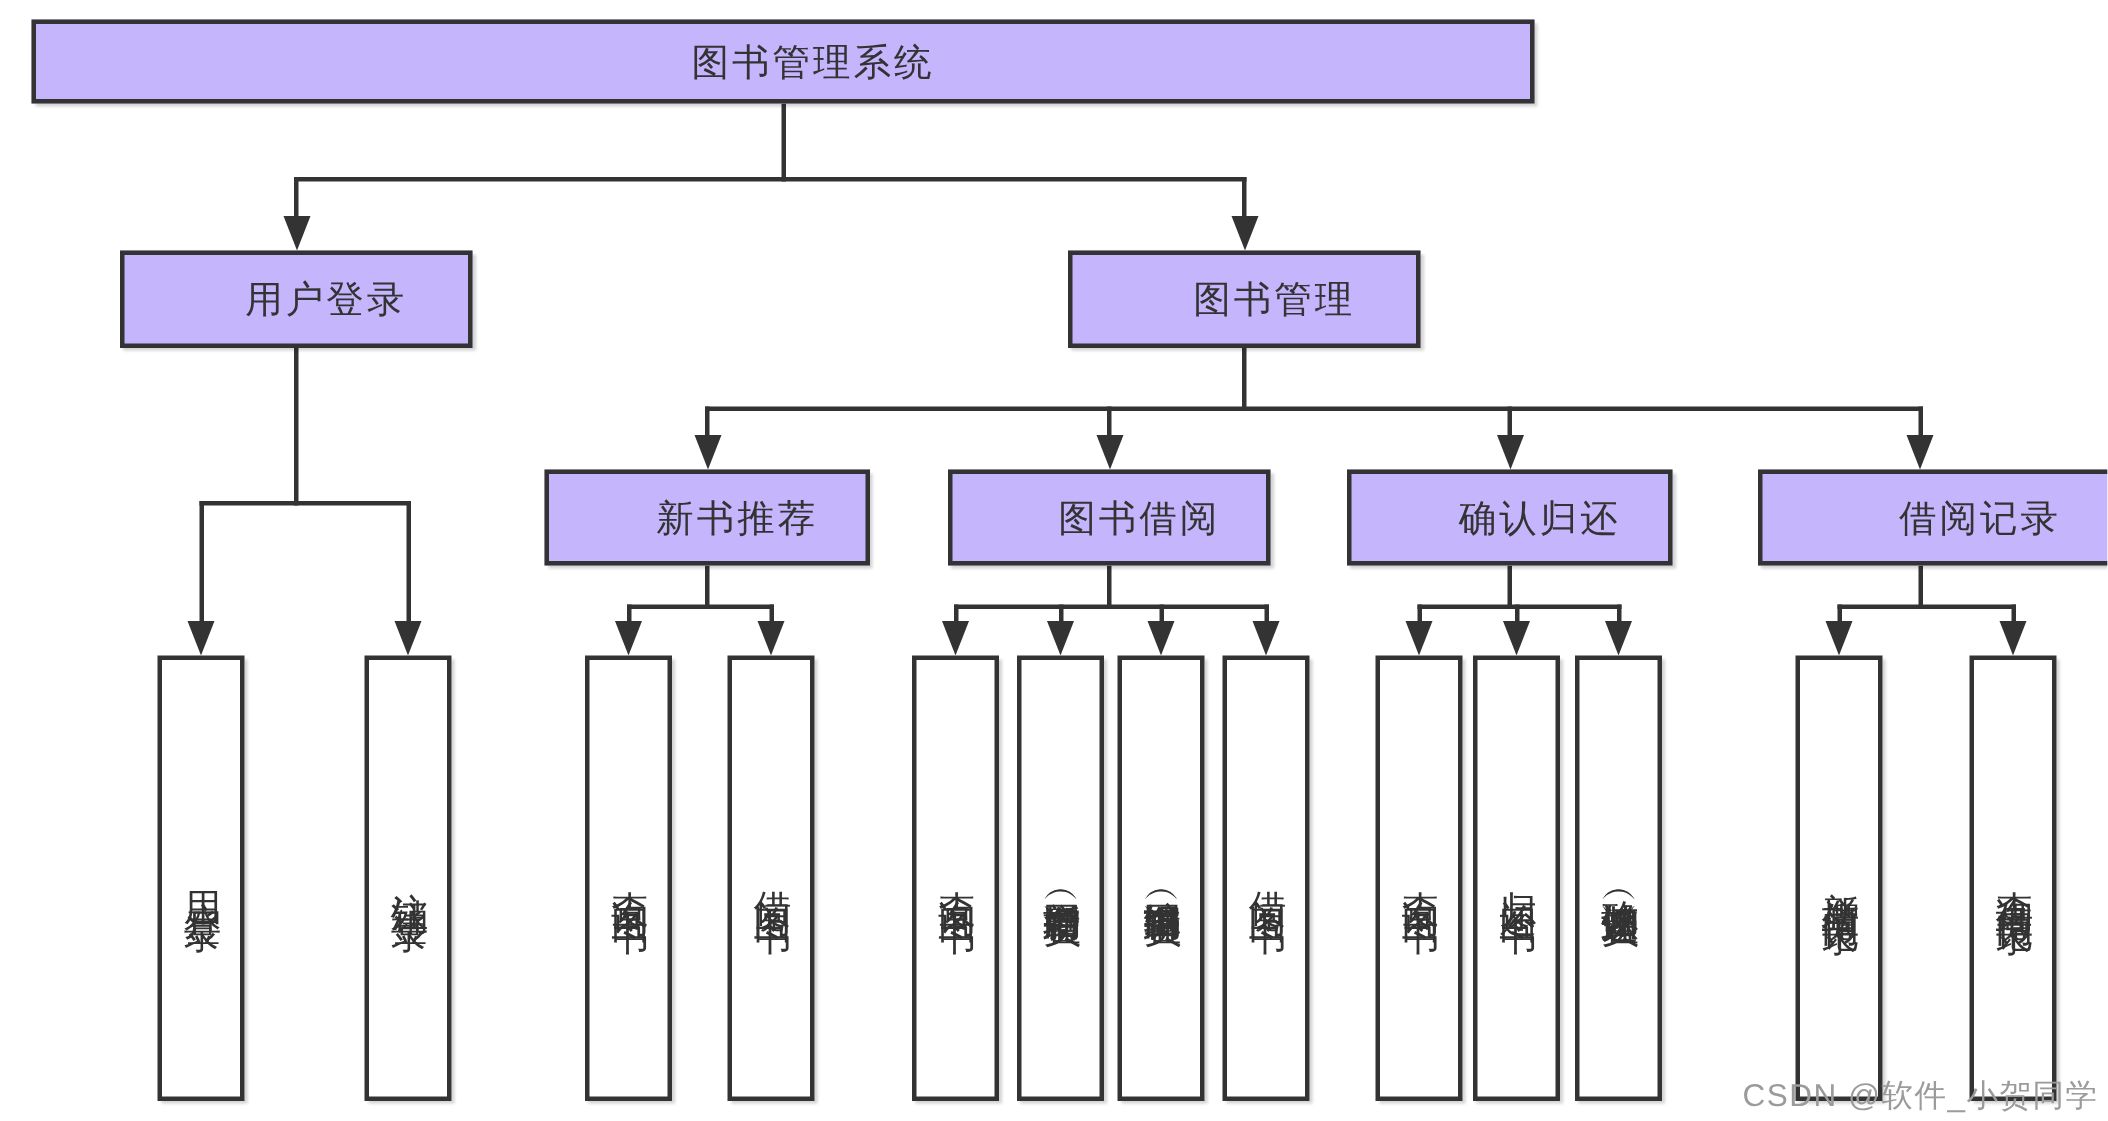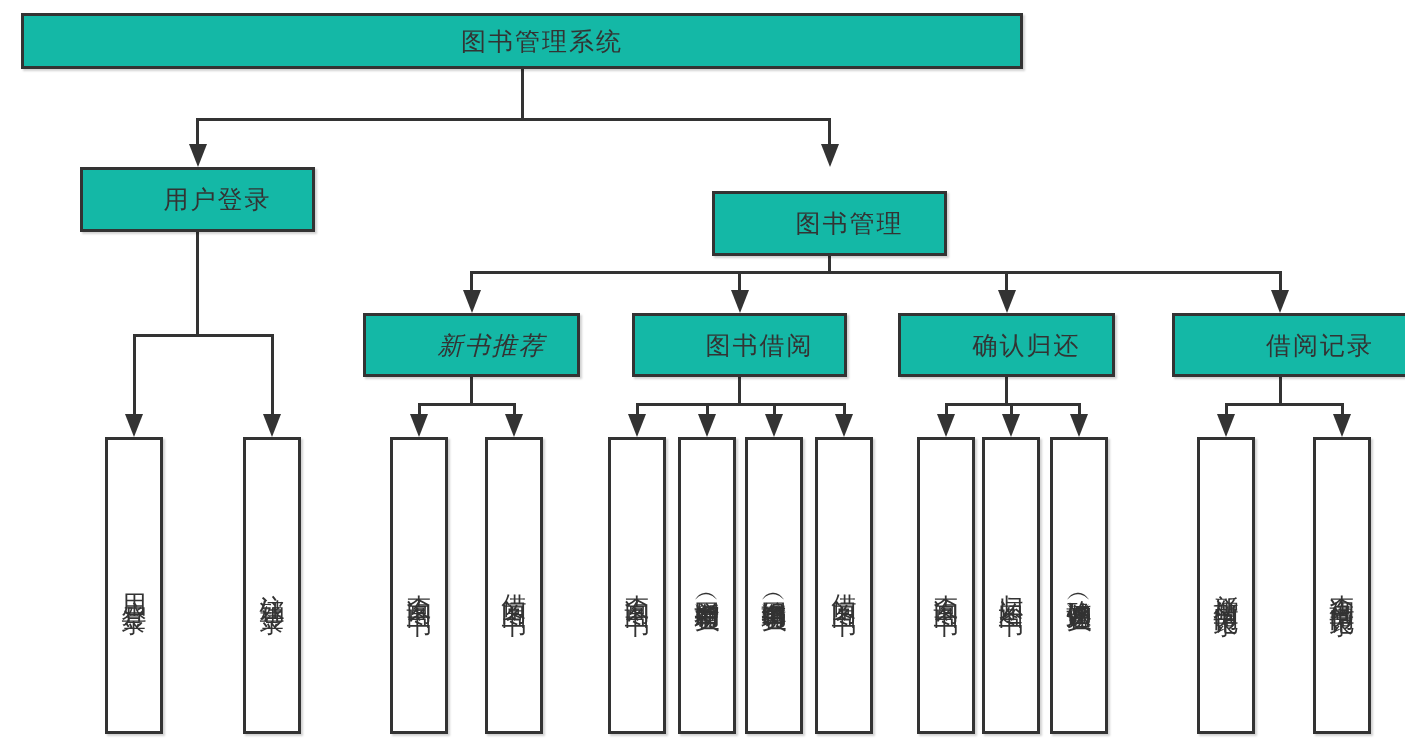--- a/index.html
+++ b/index.html
@@ -6,21 +6,21 @@
   body { font-family: "Liberation Sans", "DejaVu Sans", sans-serif; }
   #canvas {
     position: relative;
     width: 1405px;
     height: 747px;
     background: #ffffff;
     overflow: hidden;
   }
   .box {
     position: absolute;
-    background: #14b8a6;
+    background: #c4b5fd;
     border: 3px solid #333333;
     box-shadow: 2px 2px 2px rgba(0,0,0,0.18);
     display: flex;
     align-items: center;
     justify-content: center;
     color: #333333;
     font-size: 25px;
     letter-spacing: 2px;
     box-sizing: border-box;
     z-index: 2;
@@ -77,23 +77,23 @@
   }
 </style>
 </head>
 <body>
 
 <div id="canvas">
 
   <div class="box" style="left:21px; top:13px; width:1002px; height:56px;">图书管理系统</div>
 
   <div class="box" style="left:80px; top:167px; width:235px; height:65px;">用户登录</div>
-  <div class="box" style="left:712px; top:167px; width:235px; height:65px;margin-top:24px;">图书管理</div>
+  <div class="box" style="left:712px; top:167px; width:235px; height:65px;">图书管理</div>
 
-  <div class="box" style="left:363px; top:313px; width:217px; height:64px;font-style:italic;">新书推荐</div>
+  <div class="box" style="left:363px; top:313px; width:217px; height:64px;">新书推荐</div>
   <div class="box" style="left:632px; top:313px; width:215px; height:64px;font-family:Liberation Mono, monospace;">图书借阅</div>
   <div class="box" style="left:898px; top:313px; width:217px; height:64px;">确认归还</div>
   <div class="box" style="left:1172px; top:313px; width:256px; height:64px;">借阅记录</div>
 
   <div class="vbox" style="left:105px;">
     <span>用户登录</span>
   </div>
   <div class="vbox" style="left:243px;">
     <span>注销登录</span>
   </div>
@@ -128,20 +128,21 @@
     <span>确认归还（管理员）</span>
   </div>
 
   <div class="vbox medium" style="left:1197px;">
     <span>新增借阅记录</span>
   </div>
   <div class="vbox medium" style="left:1313px;">
     <span>查询借阅记录</span>
   </div>
 
+  <div id="watermark">CSDN @软件_小贺同学</div>
 <div class="vline" style="left: 520.5px; top: 69px; height: 52px; background: rgb(51, 51, 51);"></div>
     <div class="vline" style="left: 196px; top: 232px; height: 105px; background: rgb(51, 51, 51);"></div>
     <div class="vline" style="left: 828px; top: 232px; height: 42px; background: rgb(51, 51, 51);"></div>
     <div class="vline" style="left: 470px; top: 377px; height: 29px; background: rgb(51, 51, 51);"></div>
     <div class="vline" style="left: 738px; top: 377px; height: 29px; background: rgb(51, 51, 51);"></div>
     <div class="vline" style="left: 1005px; top: 377px; height: 29px; background: rgb(51, 51, 51);"></div>
     <div class="vline" style="left: 1278.5px; top: 377px; height: 29px; background: rgb(51, 51, 51);"></div>
     <div class="hline" style="left: 196px; top: 118px; width: 635px; background: rgb(51, 51, 51);"></div>
     <div class="hline" style="left: 132.5px; top: 334px; width: 141px; background: rgb(51, 51, 51);"></div>
     <div class="hline" style="left: 470px; top: 271px; width: 811.5px; background: rgb(51, 51, 51);"></div>

